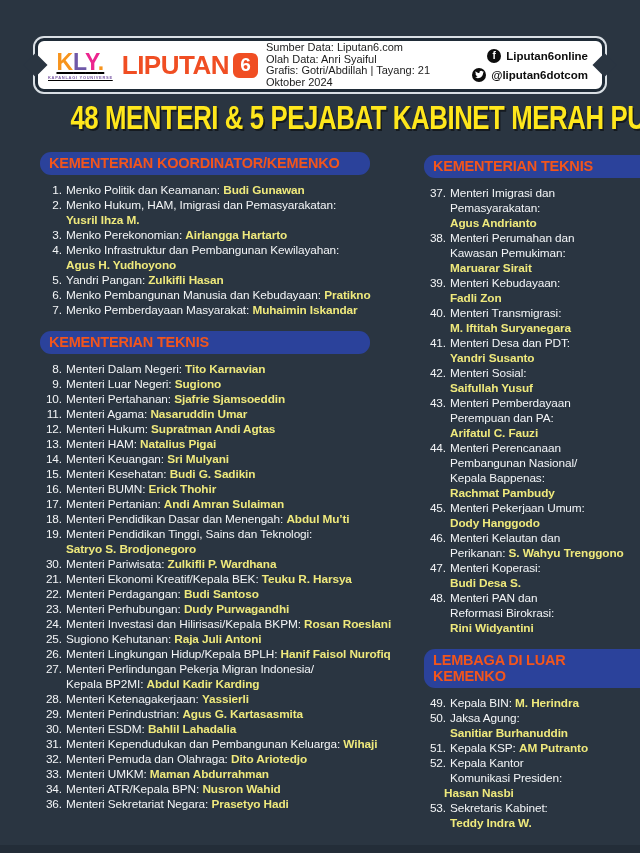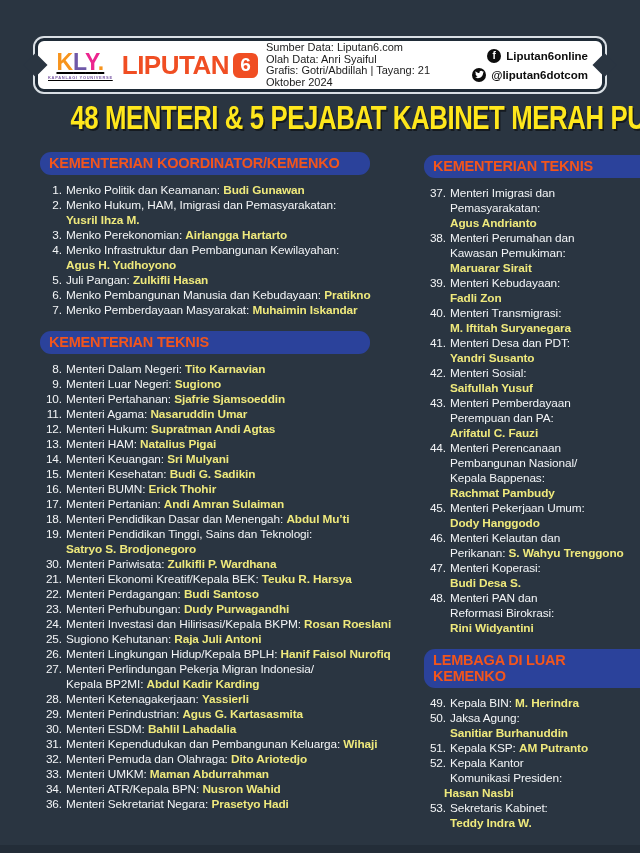--- a/index.html
+++ b/index.html
@@ -116,21 +116,21 @@
             <div class="item">
               <span class="num">3.</span>
               <span class="text"><span class="role">Menko Perekonomian:</span> <b class="name">Airlangga Hartarto</b></span>
             </div>
             <div class="item">
               <span class="num">4.</span>
               <span class="text"><span class="role">Menko Infrastruktur dan Pembangunan Kewilayahan:</span><b class="name block">Agus H. Yudhoyono</b></span>
             </div>
             <div class="item">
               <span class="num">5.</span>
-              <span class="text"><span class="role">Juli Pangan:</span> <b class="name">Zulkifli Hasan</b></span>
+              <span class="text"><span class="role">Yandri Pangan:</span> <b class="name">Zulkifli Hasan</b></span>
             </div>
             <div class="item">
               <span class="num">6.</span>
               <span class="text"><span class="role">Menko Pembangunan Manusia dan Kebudayaan:</span> <b class="name">Pratikno</b></span>
             </div>
             <div class="item">
               <span class="num">7.</span>
               <span class="text"><span class="role">Menko Pemberdayaan Masyarakat:</span> <b class="name">Muhaimin Iskandar</b></span>
             </div>
           </div>

